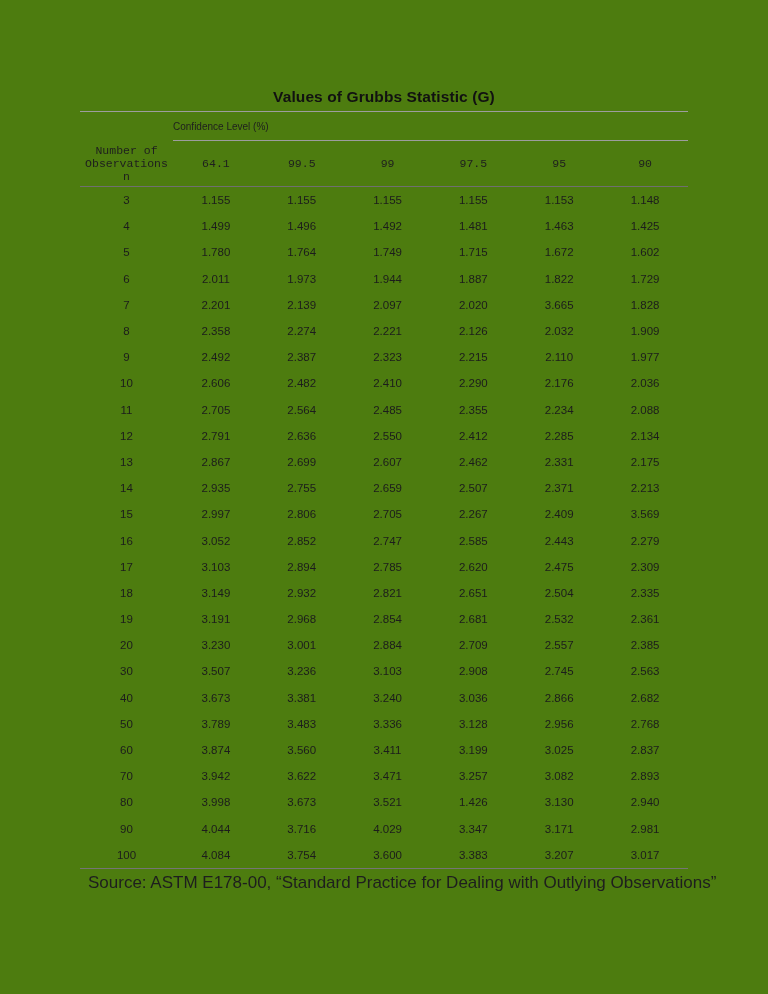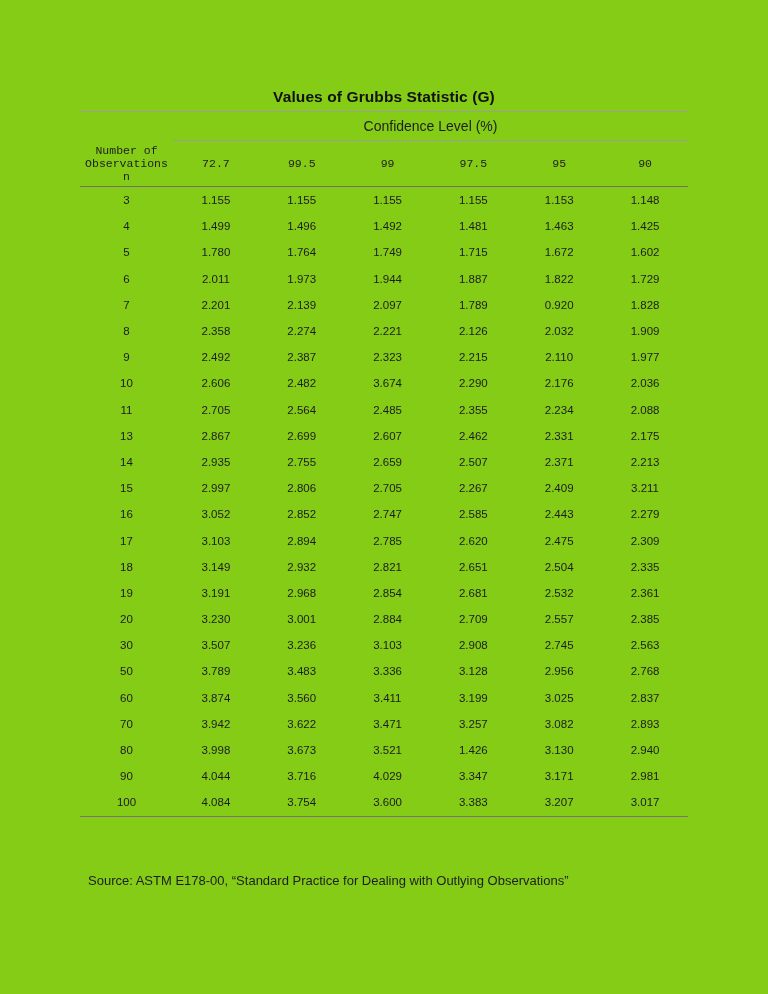--- a/index.html
+++ b/index.html
@@ -1,20 +1,20 @@
 <!DOCTYPE html>
 <html><head>
 <meta charset="utf-8">
 <style>
   html, body { margin: 0; padding: 0; background: #ffffff; }
   .doc {
     position: relative;
     width: 768px;
     height: 994px;
-    background: #84cc16;
+    background: #4d7c0f;
     font-family: "Liberation Sans", "DejaVu Sans", sans-serif;
     color: #1e1e1e;
     overflow: hidden;
   }
   .title {
     position: absolute;
     top: 88px;
     left: 0;
     width: 100%;
     margin: 0;
@@ -32,22 +32,21 @@
     border-collapse: collapse;
     table-layout: fixed;
     border-top: 1px solid #9d9d9d;
     border-bottom: 1px solid #757575;
   }
   col.c-n { width: 93px; }
   col.c-v { width: 85.8px; }
   td { padding: 0; }
   tr.conf-row td { height: 28px; }
   td.conf {
-    text-align: center;
-    font-size: 14px;
+    font-size: 10px;
     border-bottom: 1px solid #9d9d9d;
   }
   tr.head-row td {
     height: 45px;
     vertical-align: middle;
     text-align: center;
     font-size: 11.5px;
     border-bottom: 1px solid #6f6f6f;
     font-family: Liberation Mono, monospace;
   }
@@ -56,21 +55,21 @@
     height: 26.2px;
     text-align: center;
     vertical-align: middle;
     font-size: 11.5px;
     color: #1c1c1c;
   }
   .source {
     position: absolute;
     left: 88px;
     top: 873px;
-    font-size: 13px;
+    font-size: 17px;
     color: #1e1e1e;
   }
 </style>
 </head>
 <body>
 
 <div class="doc">
 
   <h1 class="title">Values of Grubbs Statistic (G)</h1>
 
@@ -88,21 +87,21 @@
       <tr class="conf-row">
         <td></td>
         <td class="conf" colspan="6">Confidence Level (%)</td>
       </tr>
       <tr class="head-row">
         <td class="rowhead">
           <span>Number of</span>
           <span>Observations</span>
           <span>n</span>
         </td>
-        <td>72.7</td>
+        <td>64.1</td>
         <td>99.5</td>
         <td>99</td>
         <td>97.5</td>
         <td>95</td>
         <td>90</td>
       </tr>
     </thead>
     <tbody>
         <tr>
           <td>3</td>
@@ -138,22 +137,22 @@
           <td>1.944</td>
           <td>1.887</td>
           <td>1.822</td>
           <td>1.729</td>
         </tr>
         <tr>
           <td>7</td>
           <td>2.201</td>
           <td>2.139</td>
           <td>2.097</td>
-          <td>1.789</td>
-          <td>0.920</td>
+          <td>2.020</td>
+          <td>3.665</td>
           <td>1.828</td>
         </tr>
         <tr>
           <td>8</td>
           <td>2.358</td>
           <td>2.274</td>
           <td>2.221</td>
           <td>2.126</td>
           <td>2.032</td>
           <td>1.909</td>
@@ -164,35 +163,44 @@
           <td>2.387</td>
           <td>2.323</td>
           <td>2.215</td>
           <td>2.110</td>
           <td>1.977</td>
         </tr>
         <tr>
           <td>10</td>
           <td>2.606</td>
           <td>2.482</td>
-          <td>3.674</td>
+          <td>2.410</td>
           <td>2.290</td>
           <td>2.176</td>
           <td>2.036</td>
         </tr>
         <tr>
           <td>11</td>
           <td>2.705</td>
           <td>2.564</td>
           <td>2.485</td>
           <td>2.355</td>
           <td>2.234</td>
           <td>2.088</td>
         </tr>
         <tr>
+          <td>12</td>
+          <td>2.791</td>
+          <td>2.636</td>
+          <td>2.550</td>
+          <td>2.412</td>
+          <td>2.285</td>
+          <td>2.134</td>
+        </tr>
+        <tr>
           <td>13</td>
           <td>2.867</td>
           <td>2.699</td>
           <td>2.607</td>
           <td>2.462</td>
           <td>2.331</td>
           <td>2.175</td>
         </tr>
         <tr>
           <td>14</td>
@@ -203,21 +211,21 @@
           <td>2.371</td>
           <td>2.213</td>
         </tr>
         <tr>
           <td>15</td>
           <td>2.997</td>
           <td>2.806</td>
           <td>2.705</td>
           <td>2.267</td>
           <td>2.409</td>
-          <td>3.211</td>
+          <td>3.569</td>
         </tr>
         <tr>
           <td>16</td>
           <td>3.052</td>
           <td>2.852</td>
           <td>2.747</td>
           <td>2.585</td>
           <td>2.443</td>
           <td>2.279</td>
         </tr>
@@ -260,20 +268,29 @@
         <tr>
           <td>30</td>
           <td>3.507</td>
           <td>3.236</td>
           <td>3.103</td>
           <td>2.908</td>
           <td>2.745</td>
           <td>2.563</td>
         </tr>
         <tr>
+          <td>40</td>
+          <td>3.673</td>
+          <td>3.381</td>
+          <td>3.240</td>
+          <td>3.036</td>
+          <td>2.866</td>
+          <td>2.682</td>
+        </tr>
+        <tr>
           <td>50</td>
           <td>3.789</td>
           <td>3.483</td>
           <td>3.336</td>
           <td>3.128</td>
           <td>2.956</td>
           <td>2.768</td>
         </tr>
         <tr>
           <td>60</td>

